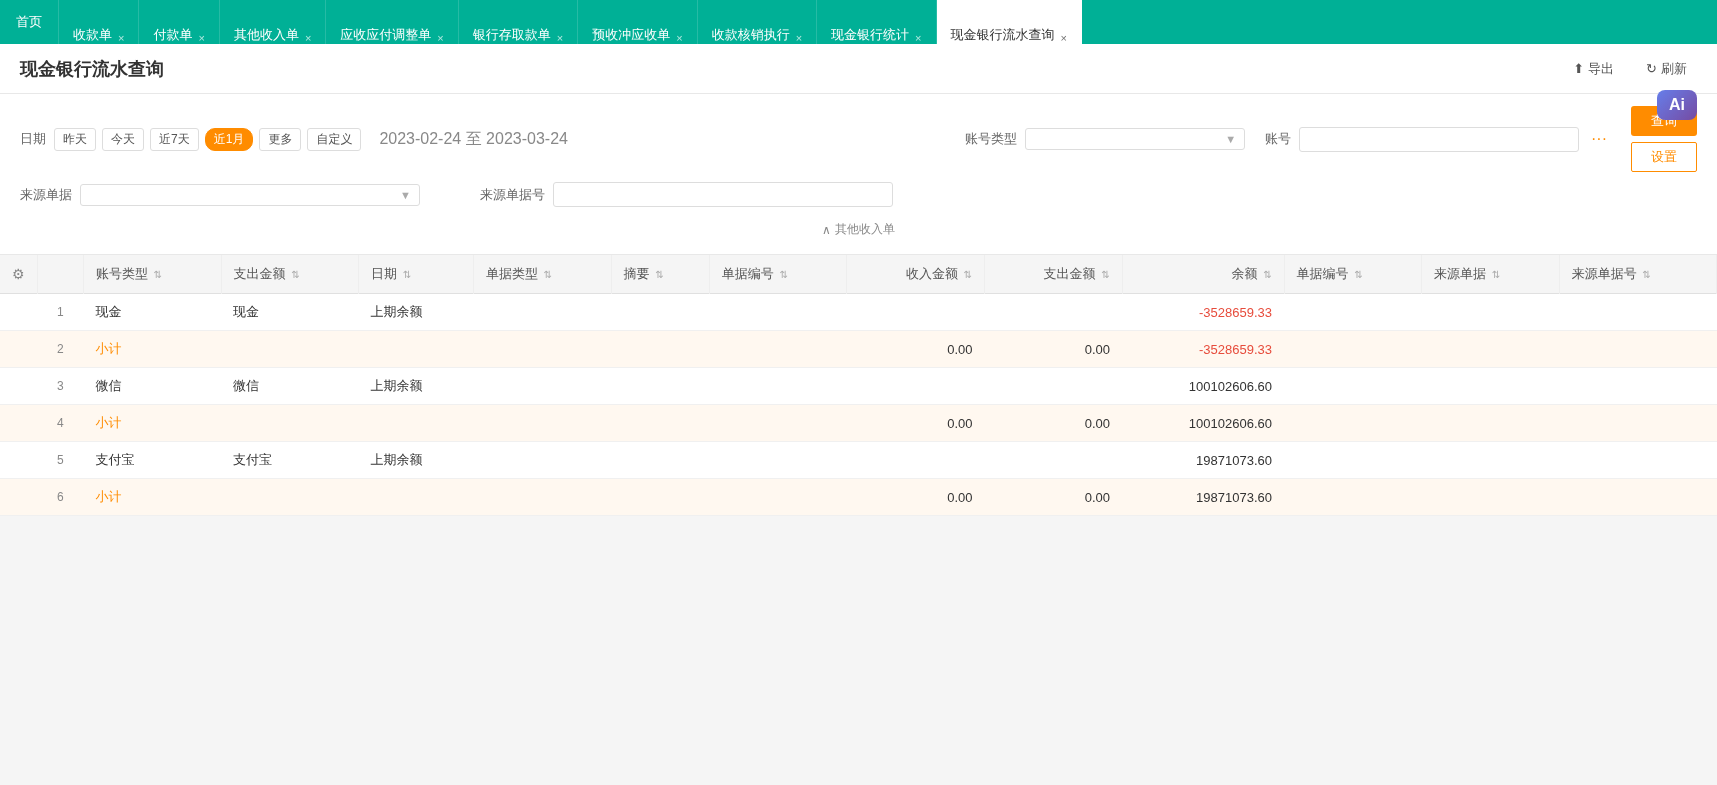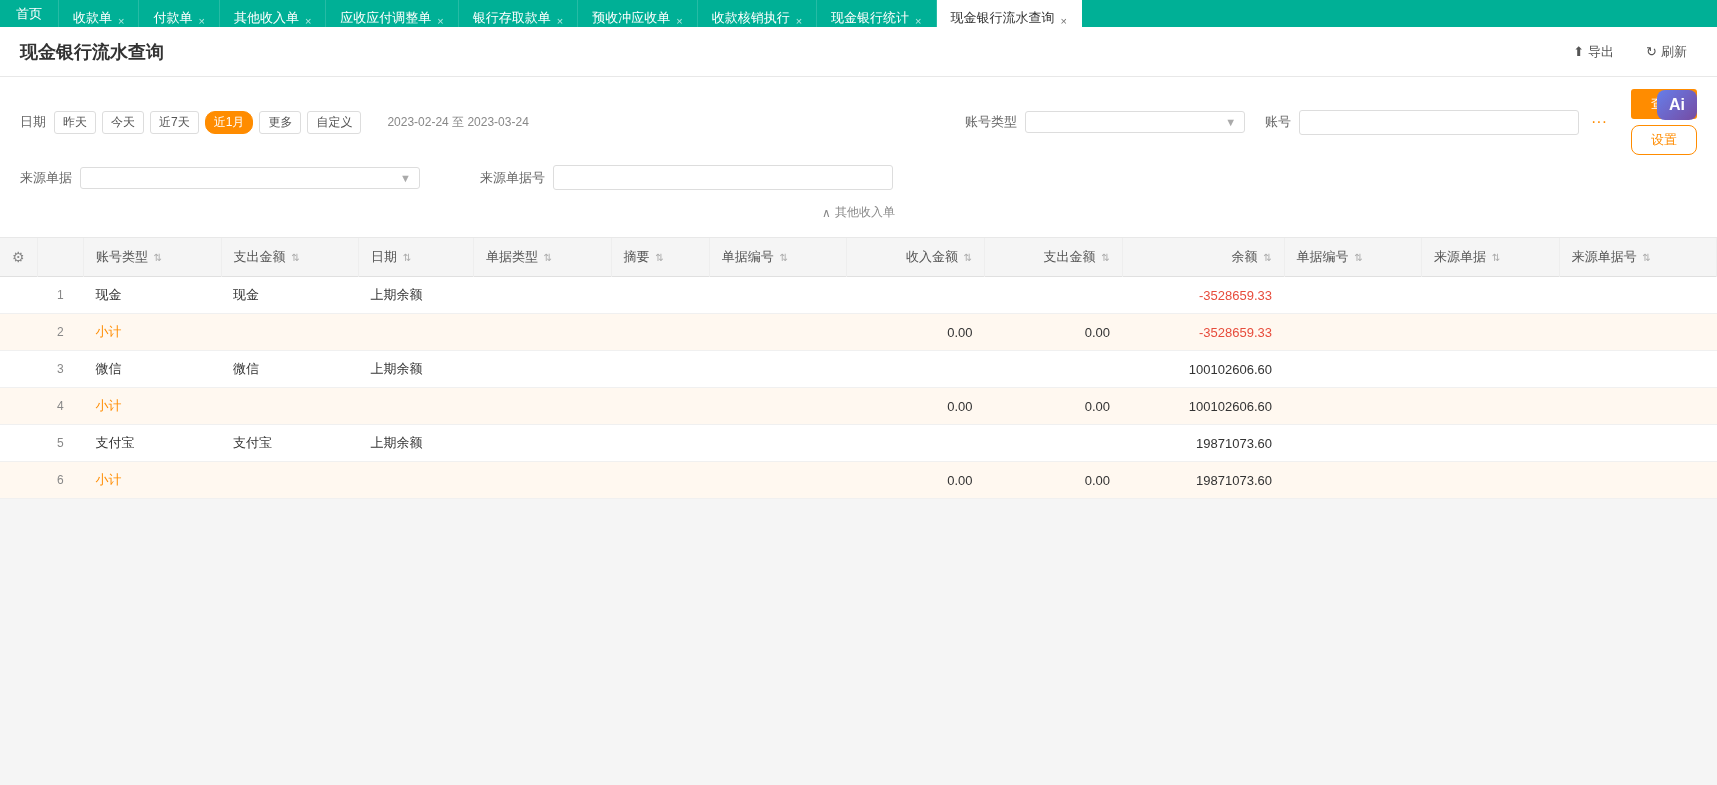--- a/index.html
+++ b/index.html
@@ -3,21 +3,21 @@
   <meta charset="utf-8">
   <style>
     * { box-sizing: border-box; margin: 0; padding: 0; }
     body { font-family: "Microsoft YaHei", "PingFang SC", sans-serif; font-size: 13px; background: #f5f5f5; color: #333; }
 
     
     .top-nav {
       display: flex;
       align-items: center;
       background: #00b096;
-      height: 27px;
+      height: 44px;
       padding: 0 0;
       overflow: hidden;
     }
     .nav-item {
       display: flex;
       align-items: flex-end;
       padding: 0 14px;
       height: 100%;
       color: #fff;
       font-size: 13px;
@@ -114,23 +114,23 @@
       font-size: 12px;
       color: #555;
     }
     .date-btn.active {
       background: #ff8c00;
       color: #fff;
       border-color: #ff8c00;
       border-radius: 10px;
     }
     .date-range-text {
-      font-size: 12px;
+      font-size: 16px;
       color: #888;
-      margin-left: 20px;
+      margin-left: 12px;
     }
     .filter-select {
       display: flex;
       align-items: center;
       border: 1px solid #ddd;
       border-radius: 3px;
       padding: 4px 8px;
       min-width: 200px;
       background: #fff;
       cursor: pointer;
@@ -164,21 +164,21 @@
       border: none;
       border-radius: 3px;
       padding: 6px 20px;
       font-size: 13px;
       cursor: pointer;
     }
     .setting-btn {
       background: #fff;
       color: #ff8c00;
       border: 1px solid #ff8c00;
-      border-radius: 8px;
+      border-radius: 2px;
       padding: 5px 16px;
       font-size: 13px;
       cursor: pointer;
     }
     .query-buttons {
       display: flex;
       flex-direction: column;
       gap: 6px;
     }
     .collapse-row {

